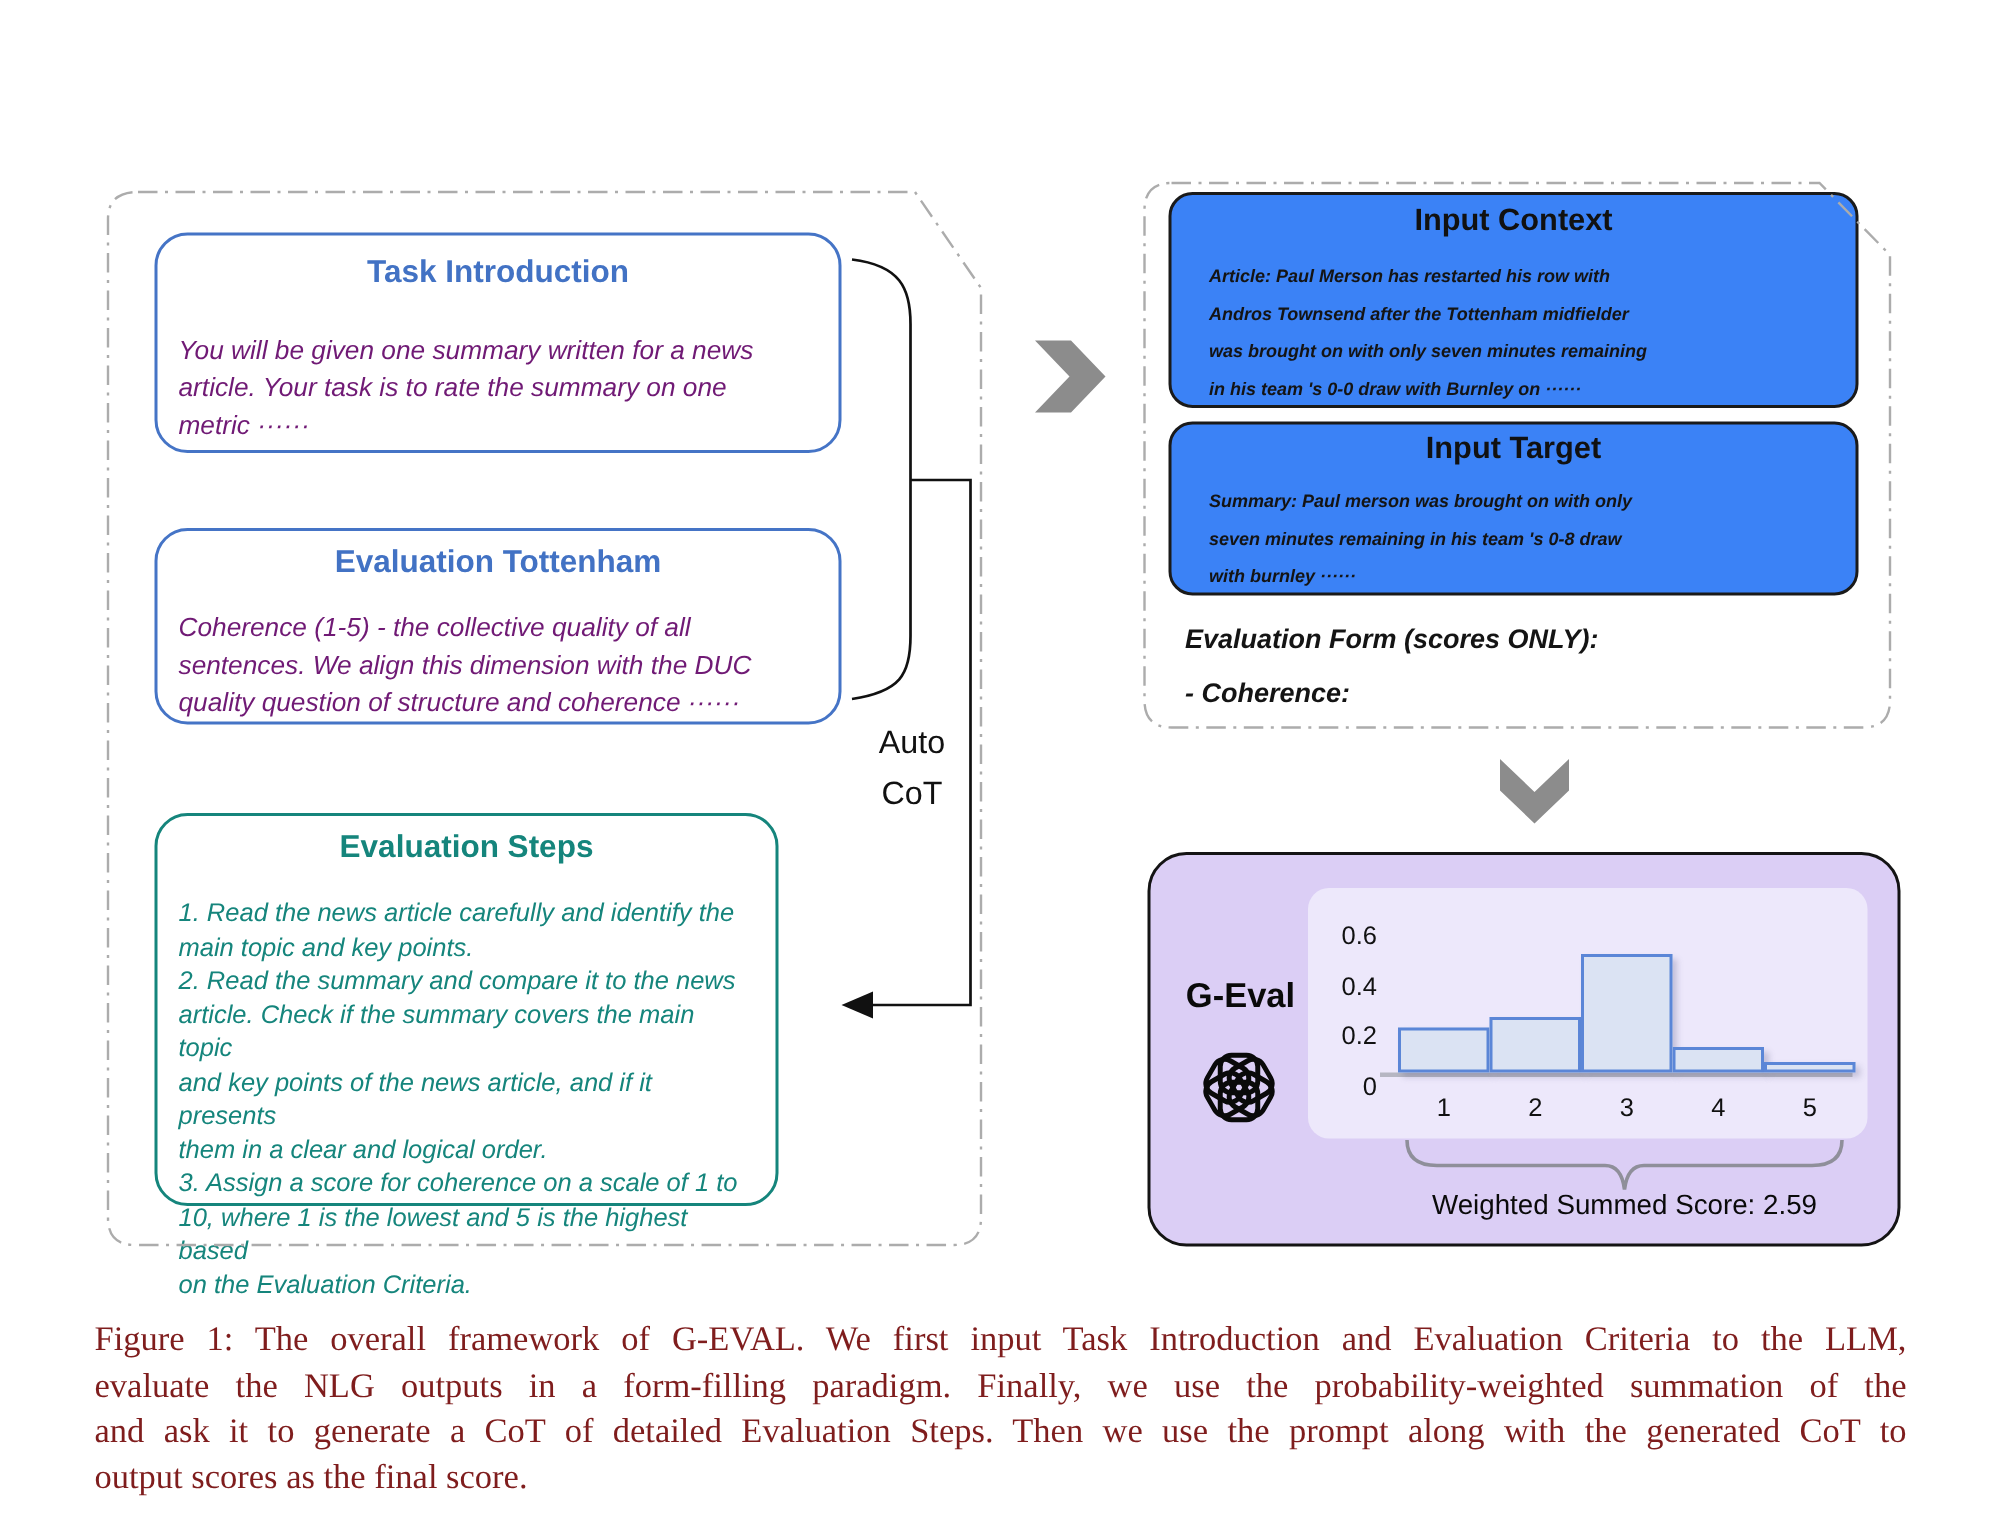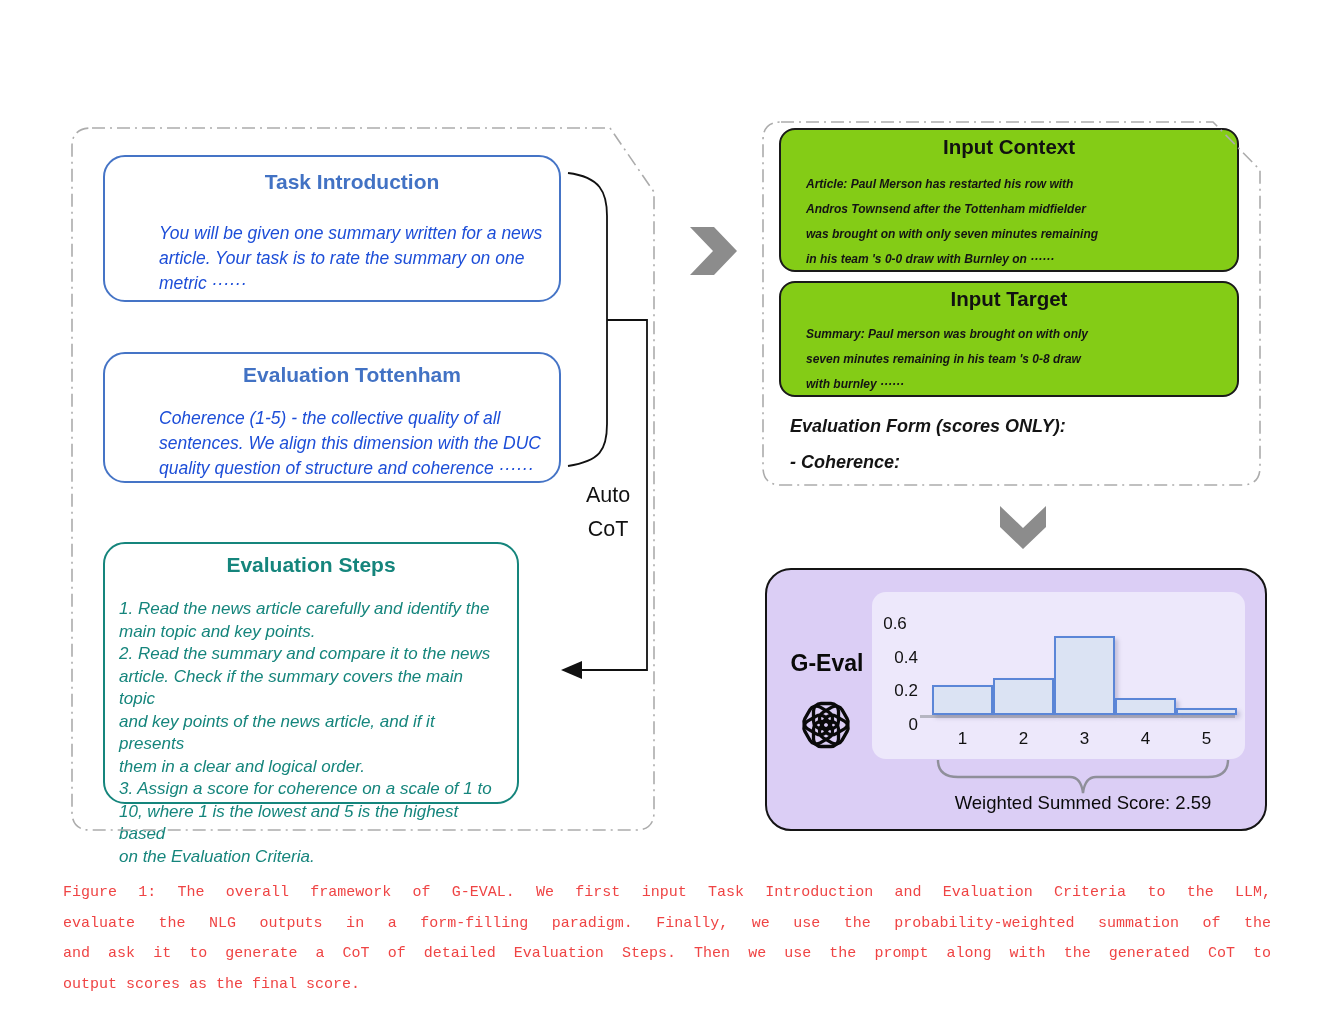--- a/index.html
+++ b/index.html
@@ -4,31 +4,31 @@
 <style>
   html,body{margin:0;padding:0;background:#ffffff;}
   #page{position:relative;width:1326px;height:1020px;background:#fff;
         font-family:"Liberation Sans",sans-serif;overflow:hidden;}
 
   
   .pbox{position:absolute;box-sizing:border-box;border-radius:22px;background:#fff;}
   .pbox .ttl{text-align:center;font-size:21px;font-weight:600;}
   .pbox .bdy{font-style:italic;white-space:pre-line;padding:0 16px 0 14px;}
 
-  .blue{border:2.2px solid #4574C6;padding-left:40px;}
+  .blue{border:2.2px solid #4574C6;}
   .blue .ttl{color:#4272C4;}
-  .blue .bdy{color:#1d4ed8;font-size:17.5px;line-height:25px;}
+  .blue .bdy{color:#701a75;font-size:17.5px;line-height:25px;}
 
   .teal{border:2.2px solid #15857C;}
   .teal .ttl{color:#15857C;}
   .teal .bdy{color:#15857C;font-size:17px;line-height:22.5px;}
 
   
   .gbox{position:absolute;box-sizing:border-box;border-radius:16px;
-        background:#84cc16;border:2.4px solid #1a1a1a;}
+        background:#3b82f6;border:2.4px solid #1a1a1a;}
   .gbox .ttl{text-align:center;font-size:20.5px;font-weight:600;color:#111;}
   .gbox .bdy{font-style:italic;font-weight:600;color:#141414;font-size:12px;
              line-height:25px;white-space:pre-line;padding:0 12px 0 13px;margin-left:12px;}
 
   .formline{position:absolute;font-style:italic;font-weight:600;color:#141414;font-size:18px;}
 
   .autocot{position:absolute;left:556px;top:478px;width:104px;text-align:center;
            font-size:21.5px;line-height:34px;color:#111;}
 
   
@@ -46,21 +46,21 @@
   .bar{width:61px;box-sizing:border-box;background:#DBE3F3;border:2px solid #5B86D7;
        box-shadow:3px 3px 4px rgba(100,100,140,.30);}
   .xlabs{position:absolute;left:60px;bottom:10px;width:305px;display:flex;}
   .xlabs span{width:61px;text-align:center;font-size:17px;color:#111;}
 
   .score{position:absolute;left:933px;top:792px;width:300px;text-align:center;
          font-size:18.5px;color:#0a0a0a;}
 
   
   .caption{position:absolute;left:63px;top:878px;width:1208px;
-           font-family:Liberation Mono, monospace;font-size:15px;line-height:30.5px;color:#ef4444;}
+           font-family:Liberation Serif, serif;font-size:23px;line-height:30.5px;color:#7f1d1d;}
   .caption .just{text-align:justify;text-align-last:justify;}
 
   svg.overlay{position:absolute;left:0;top:0;pointer-events:none;}
 </style>
 </head>
 <body>
 
 <div id="page">
 
   <div class="pbox blue" style="left:103px;top:155px;width:458px;height:147px;padding-top:13px;">
@@ -126,21 +126,21 @@
         <div class="bar" style="height: 6.72px;"></div>
       </div>
     <div class="xlabs">
         <span>1</span>
         <span>2</span>
         <span>3</span>
         <span>4</span>
         <span>5</span>
       </div>
     <div>
-        <div class="ylab" style="top: 22.2px; text-align: center;">0.6</div>
+        <div class="ylab" style="top: 22.2px;">0.6</div>
         <div class="ylab" style="top: 55.8px;">0.4</div>
         <div class="ylab" style="top: 89.4px;">0.2</div>
         <div class="ylab" style="top: 123px;">0</div>
       </div>
   </div>
 
   <div class="score">Weighted Summed Score: 2.59</div>
 
   <svg class="overlay" width="1326" height="1020" viewBox="0 0 1326 1020">
 

